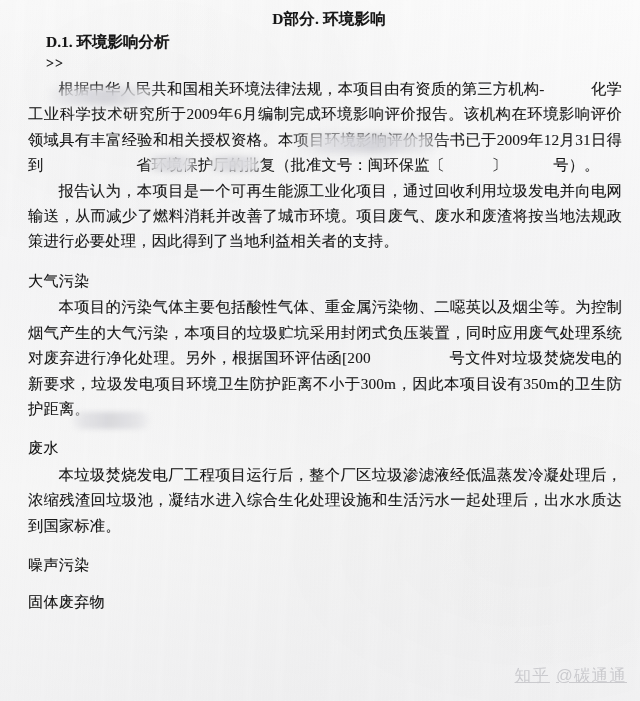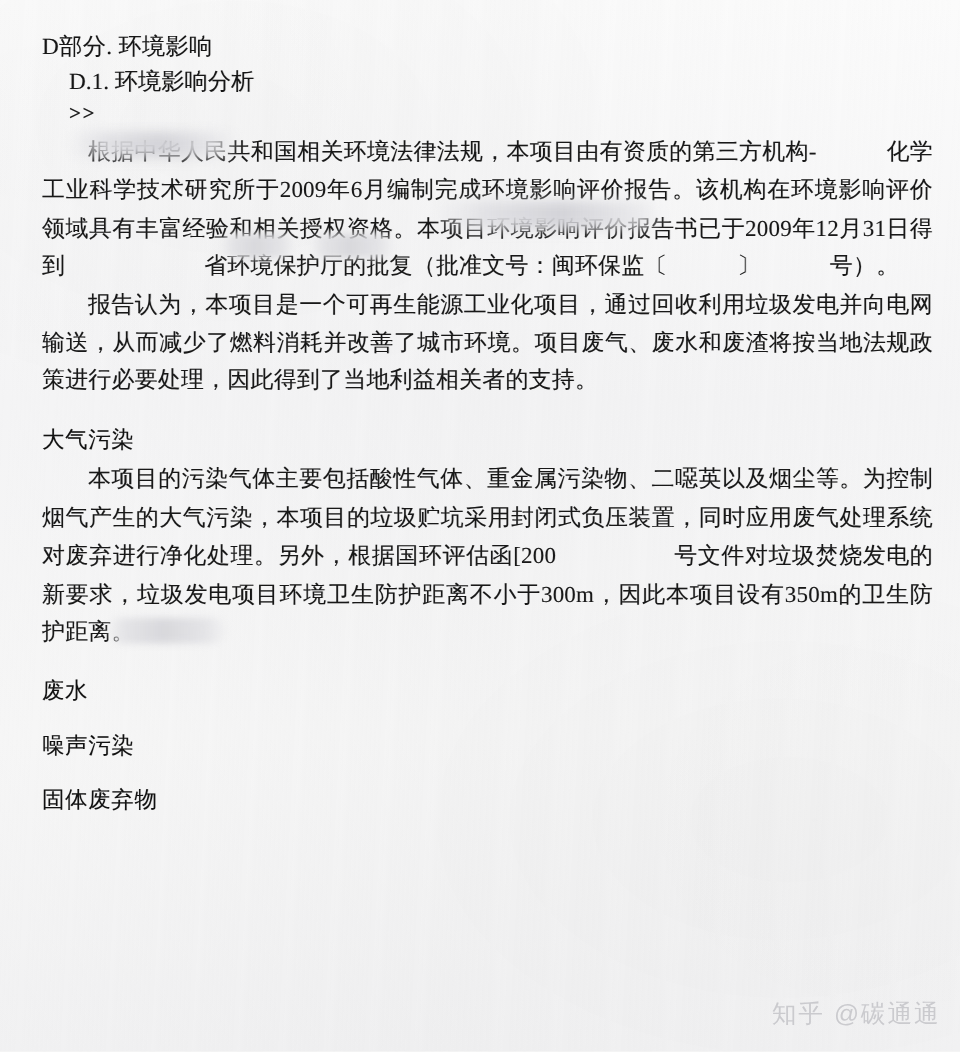--- a/index.html
+++ b/index.html
@@ -41,30 +41,31 @@
 
   .content {
     position: relative;
     z-index: 2;
     padding: 6px 10px 0 10px;
   }
 
   
   .h-part {
     font-family: "Liberation Serif", "DejaVu Serif", serif;
-    font-weight: normal;
+    font-weight: bold;
     font-size: 15.5px;
     letter-spacing: 0.2px;
-    margin: 16px 0 2px 18px;
+    margin: 3px 0 2px 18px;
     line-height: 1.35;
     color: #161616;
+    text-align: center;
   }
   .h-sub {
     font-family: "Liberation Serif", "DejaVu Serif", serif;
-    font-weight: normal;
+    font-weight: bold;
     font-size: 15.5px;
     margin: 2px 0 2px 36px;
     line-height: 1.35;
     color: #161616;
   }
   .h-marker {
     font-family: "Liberation Serif", "DejaVu Serif", serif;
     font-weight: bold;
     font-size: 14px;
     margin: 1px 0 3px 36px;
@@ -131,20 +132,21 @@
     right: 13px;
     bottom: 14px;
     z-index: 6;
     font-family: "Liberation Sans", "DejaVu Sans", sans-serif;
     font-size: 16.5px;
     color: #c9c9cd;
     letter-spacing: 1.2px;
     white-space: nowrap;
     opacity: 0.95;
     font-weight: 500;
+    text-decoration: underline;
   }
   #watermark .wm-logo { margin-right: 6px; }
 </style>
 </head>
 <body>
 
 <div id="page">
 
   <div id="scan-noise"></div>
 
@@ -158,20 +160,21 @@
 
     <p class="para">根据中华人民共和国相关环境法律法规，本项目由有资质的第三方机构-　　　化学工业科学技术研究所于2009年6月编制完成环境影响评价报告。该机构在环境影响评价领域具有丰富经验和相关授权资格。本项目环境影响评价报告书已于2009年12月31日得到　　　　　　省环境保护厅的批复（批准文号：闽环保监〔　　　〕　　　号）。</p>
 
     <p class="para">报告认为，本项目是一个可再生能源工业化项目，通过回收利用垃圾发电并向电网输送，从而减少了燃料消耗并改善了城市环境。项目废气、废水和废渣将按当地法规政策进行必要处理，因此得到了当地利益相关者的支持。</p>
 
 
     <div class="h-section">大气污染</div>
     <p class="para">本项目的污染气体主要包括酸性气体、重金属污染物、二噁英以及烟尘等。为控制烟气产生的大气污染，本项目的垃圾贮坑采用封闭式负压装置，同时应用废气处理系统对废弃进行净化处理。另外，根据国环评估函[200　　　　　号文件对垃圾焚烧发电的新要求，垃圾发电项目环境卫生防护距离不小于300m，因此本项目设有350m的卫生防护距离。</p>
 
     <div class="h-section">废水</div>
+    <p class="para">本垃圾焚烧发电厂工程项目运行后，整个厂区垃圾渗滤液经低温蒸发冷凝处理后，浓缩残渣回垃圾池，凝结水进入综合生化处理设施和生活污水一起处理后，出水水质达到国家标准。</p>
 
     <div class="h-section">噪声污染</div>
 
     <div class="h-section">固体废弃物</div>
 
   </div>
 
   <div class="redaction soft" style="left:46px; top:88px; width:112px; height:17px;"></div>
   <div class="redaction soft" style="left:292px; top:134px; width:150px; height:19px;"></div>
   <div class="redaction" style="left:148px; top:156px; width:48px; height:16px;"></div>

